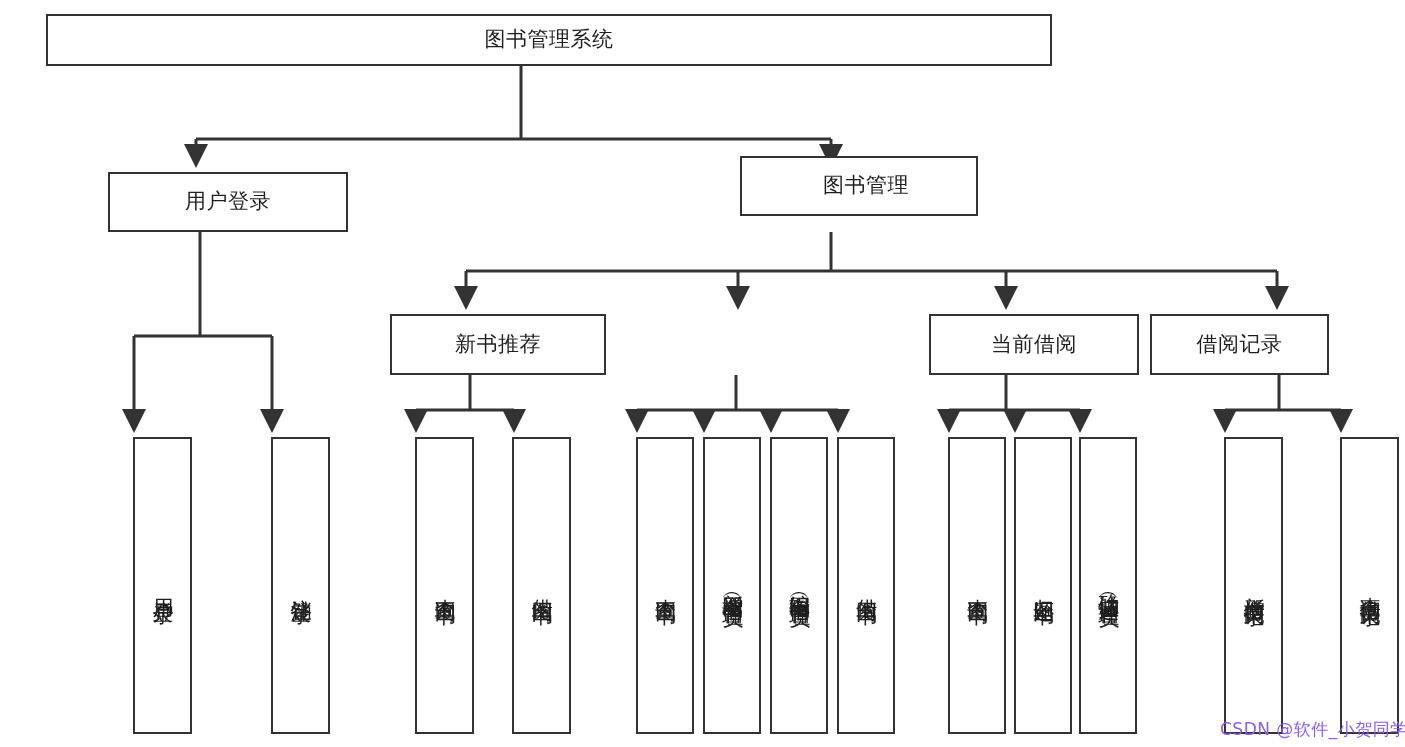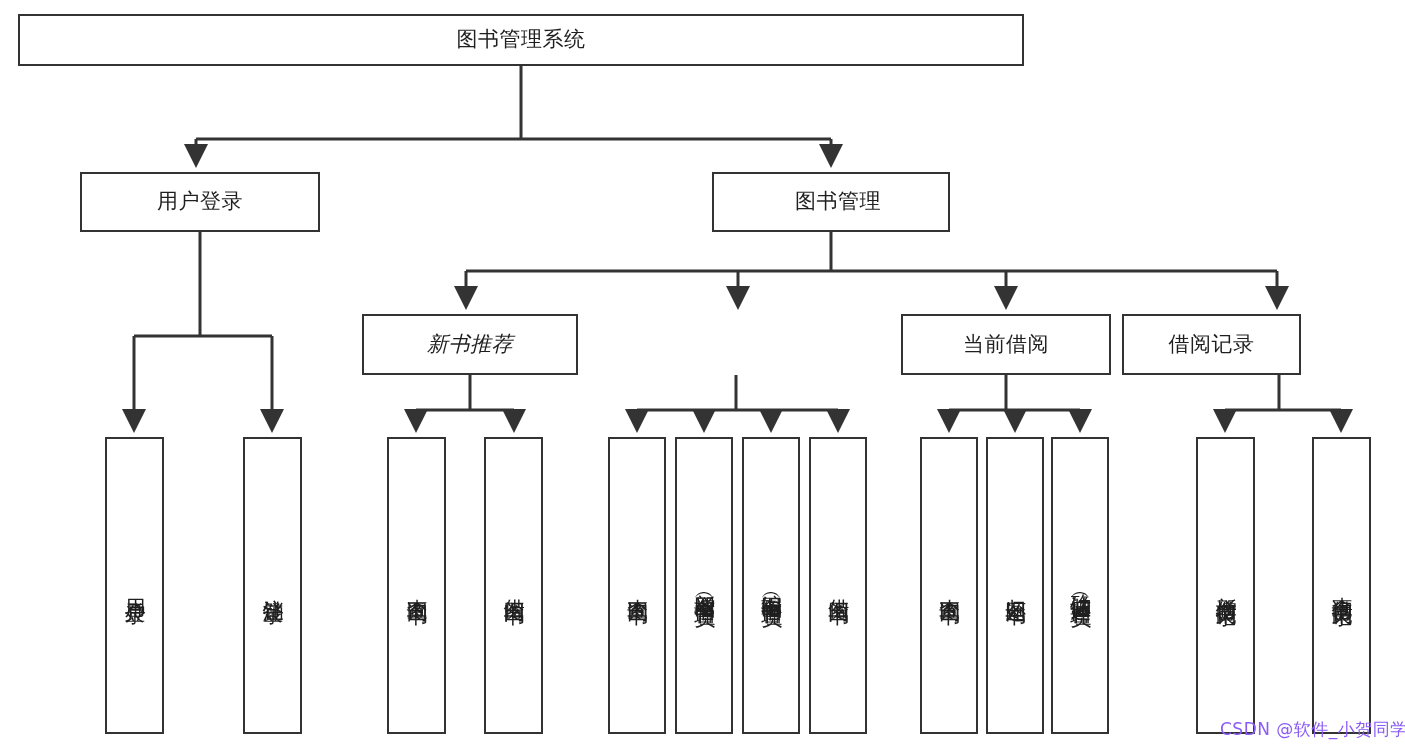--- a/index.html
+++ b/index.html
@@ -27,20 +27,21 @@
   }
   .node {
     position: absolute;
     box-sizing: border-box;
     background: #ffffff;
     border: 2.5px solid #333333;
     display: flex;
     align-items: center;
     justify-content: center;
     color: #222222;
+    margin-left: 28px;
   }
   .node .label {
     font-size: 21px;
     line-height: 1.1;
     letter-spacing: 0.5px;
     white-space: nowrap;
     color: #1f1f1f;
   }
   .node.vertical {
     align-items: center;
@@ -120,25 +121,25 @@
     </g>
   </svg>
 
   <div class="node" style="left: 18px; top: 14px; width: 1006px; height: 52px;">
     <span class="label">图书管理系统</span>
   </div>
 
   <div class="node" style="left: 80px; top: 172px; width: 240px; height: 60px;">
     <span class="label">用户登录</span>
   </div>
-  <div class="node" style="left: 712px; top: 172px; width: 238px; height: 60px; padding-left: 14px;">
+  <div class="node" style="left: 712px; top: 156px; width: 238px; height: 60px; padding-left: 14px;">
     <span class="label">图书管理</span>
   </div>
 
-  <div class="node" style="left: 362px; top: 314px; width: 216px; height: 61px; font-style: italic;">
+  <div class="node" style="left: 362px; top: 314px; width: 216px; height: 61px;">
     <span class="label">新书推荐</span>
   </div>
   <div class="node" style="left: 901px; top: 314px; width: 210px; height: 61px; align-items: center;">
     <span class="label">当前借阅</span>
   </div>
   <div class="node" style="left: 1122px; top: 314px; width: 179px; height: 61px;">
     <span class="label">借阅记录</span>
   </div>
 
   <div class="node vertical" style="left: 105px; top: 437px; width: 59px; height: 297px;">

